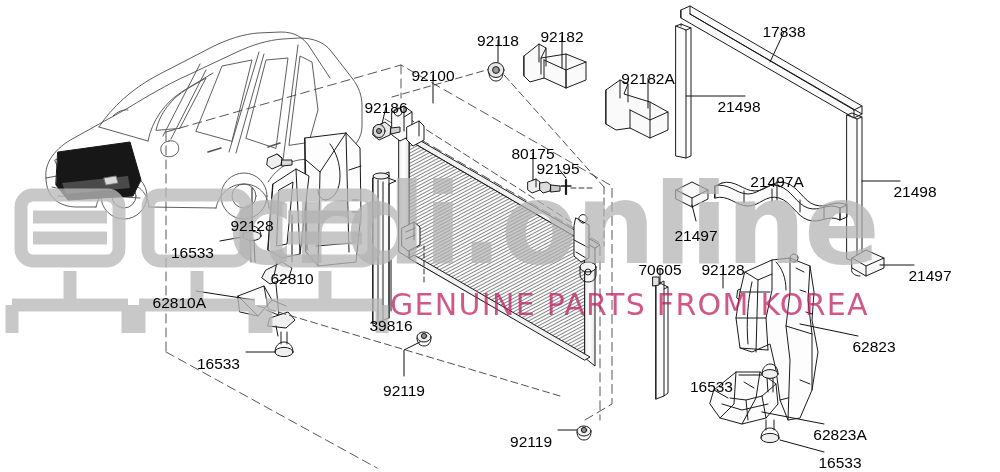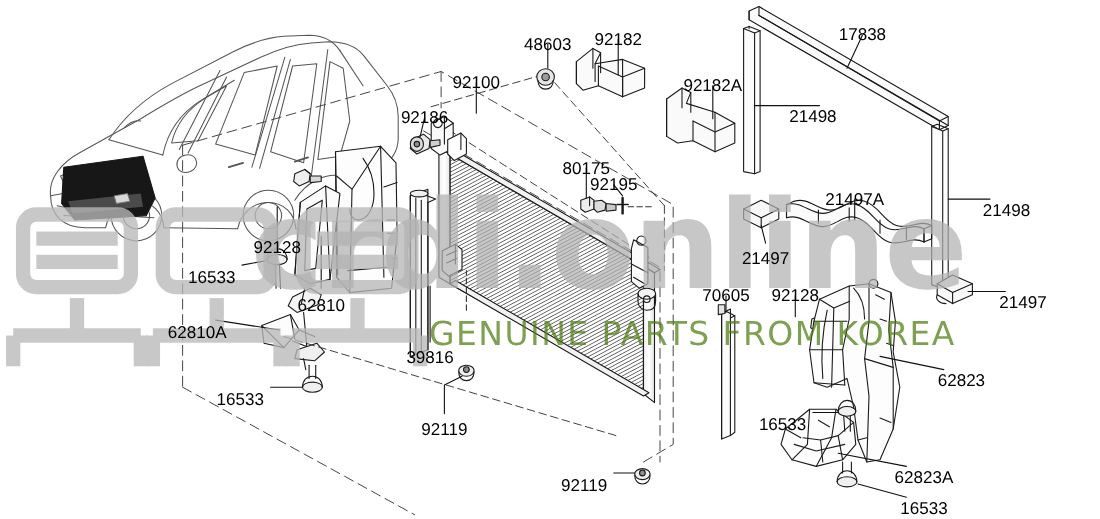--- a/index.html
+++ b/index.html
@@ -34,21 +34,21 @@
     white-space:nowrap;
     font-family:"DejaVu Sans",sans-serif;
   }
   .wm-tag{
     position:absolute;
     left:390px; top:290px;
     font-size:30px;
     line-height:30px;
     font-weight:500;
     letter-spacing:1.3px;
-    color:#4d7c0f;
+    color:#be185d;
     opacity:.72;
     white-space:nowrap;
     font-family:"DejaVu Sans",sans-serif;
   }
   .wm-glyphs{position:absolute;left:0;top:0;}
   
   #art{position:absolute;left:0;top:0;z-index:2;}
   
   .lbl{
     position:absolute;
@@ -501,21 +501,21 @@
     </g>
   </svg>
 
   <div class="lbl c" style="left:252px;top:218px">92128</div>
   <div class="lbl r" style="left:214px;top:245px">16533</div>
   <div class="lbl c" style="left:292px;top:271px">62810</div>
   <div class="lbl r" style="left:206px;top:295px">62810A</div>
   <div class="lbl r" style="left:240px;top:356px">16533</div>
   <div class="lbl c" style="left:386px;top:100px">92186</div>
   <div class="lbl c" style="left:433px;top:68px">92100</div>
-  <div class="lbl c" style="left:498px;top:33px">48603</div>
+  <div class="lbl c" style="left:498px;top:33px">92118</div>
   <div class="lbl c" style="left:562px;top:29px">92182</div>
   <div class="lbl c" style="left:648px;top:71px">92182A</div>
   <div class="lbl c" style="left:533px;top:146px">80175</div>
   <div class="lbl c" style="left:558px;top:161px">92195</div>
   <div class="lbl c" style="left:391px;top:318px">39816</div>
   <div class="lbl c" style="left:404px;top:383px">92119</div>
   <div class="lbl r" style="left:552px;top:434px">92119</div>
   <div class="lbl c" style="left:784px;top:24px">17838</div>
   <div class="lbl c" style="left:739px;top:99px">21498</div>
   <div class="lbl c" style="left:915px;top:184px">21498</div>

